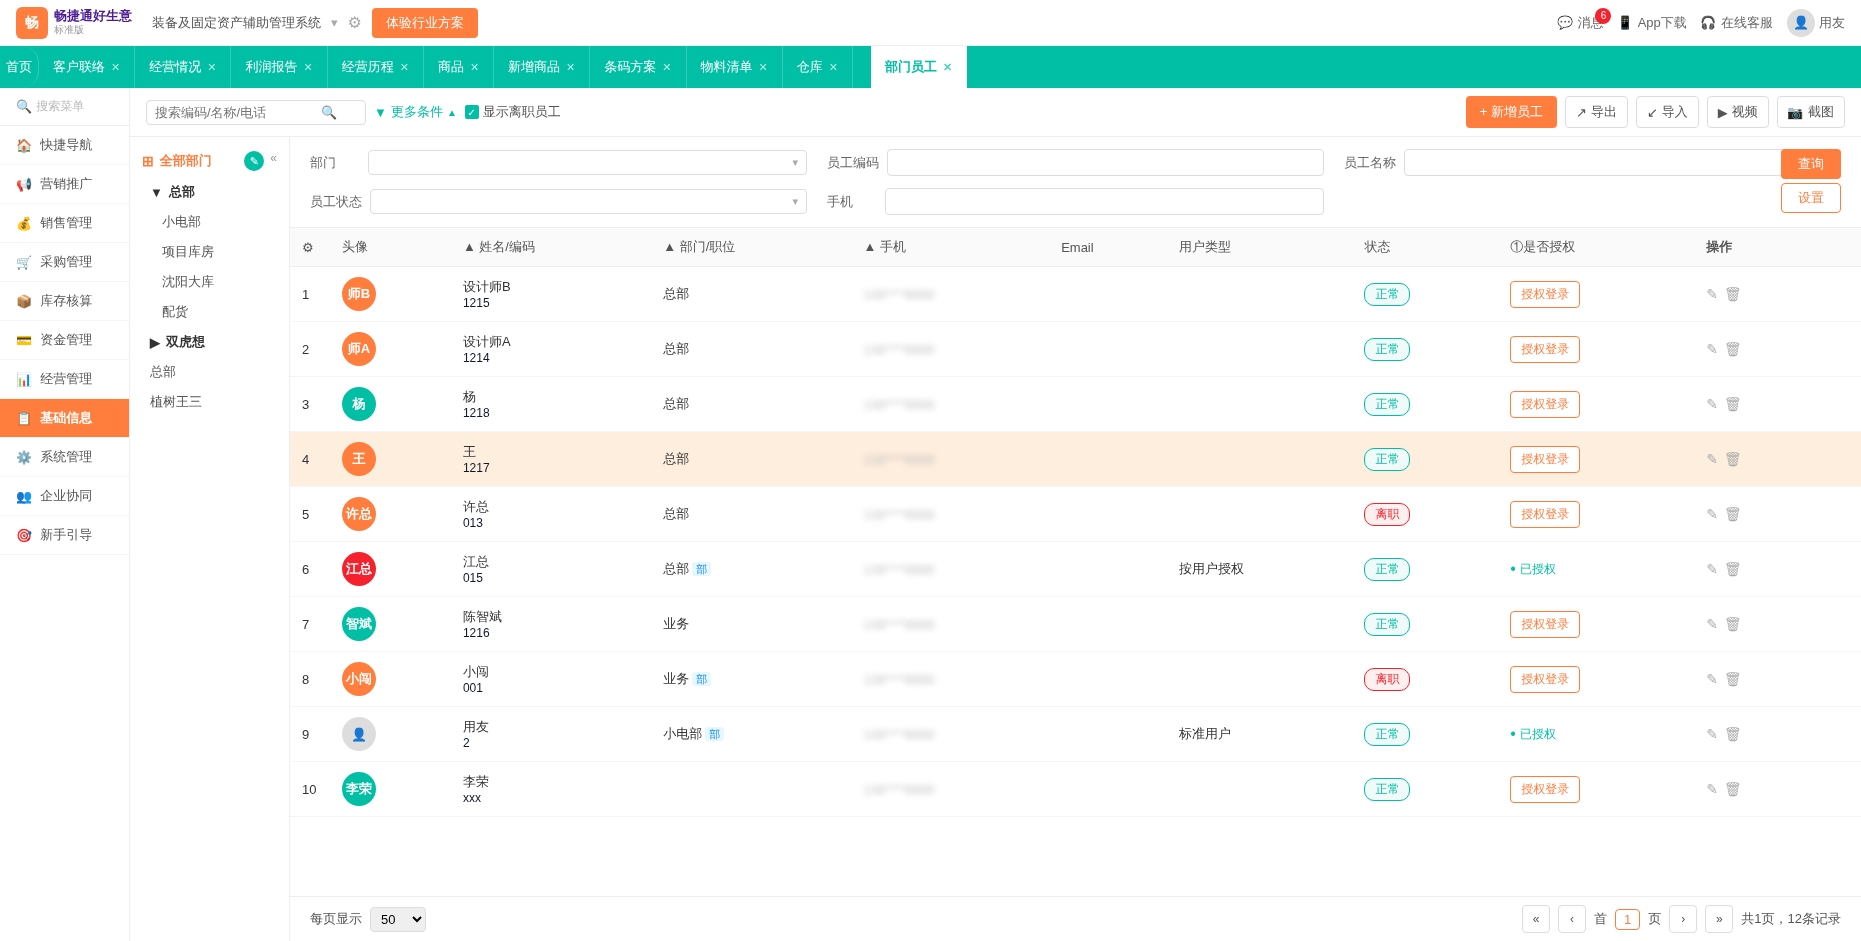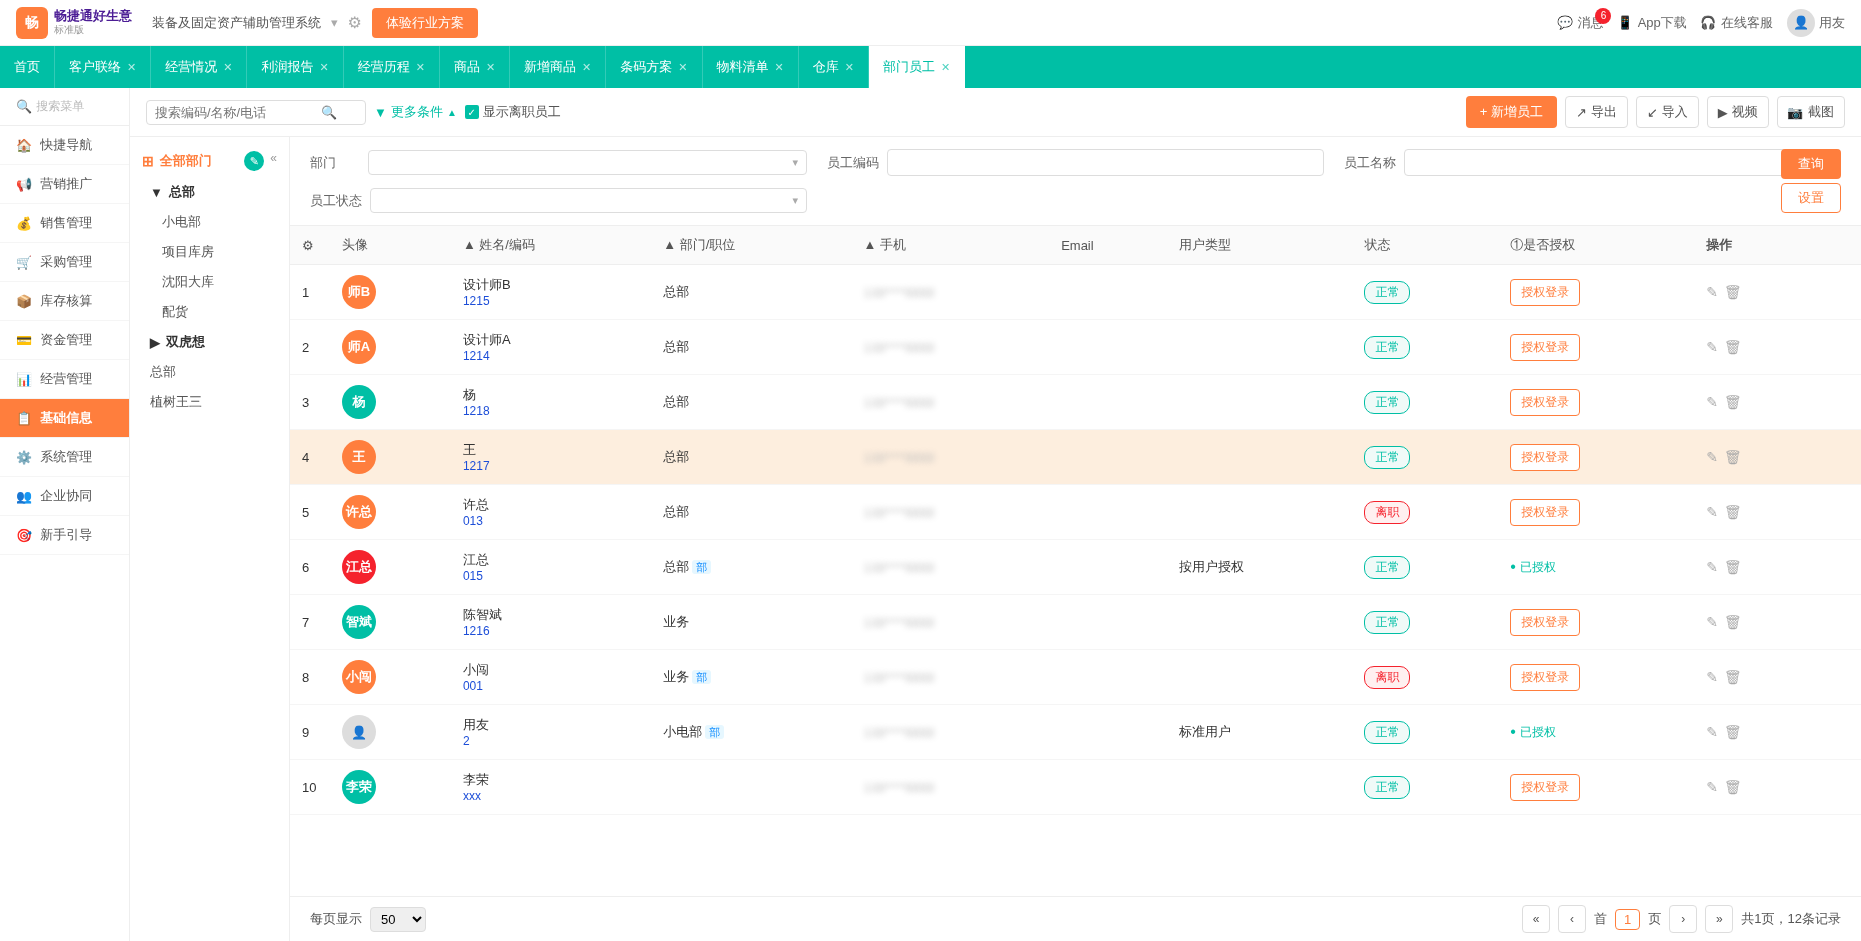--- a/index.html
+++ b/index.html
@@ -27,22 +27,22 @@
     .nav-tabs {
       background: #00bfa5; display: flex; align-items: center;
       height: 42px; padding: 0 0;
     }
     .nav-tab {
       padding: 0 14px; height: 42px; display: flex; align-items: center;
       color: #fff; font-size: 13px; cursor: pointer; white-space: nowrap;
       border-right: 1px solid rgba(255,255,255,0.2);
       position: relative;
     }
-    .nav-tab:first-child { padding: 0 14px; }
-    .nav-tab.active { background: #fff; color: #00bfa5; font-weight: normal; }
+    .nav-tab:first-child { padding: 0 6px; border-radius: 17px; }
+    .nav-tab.active { background: #fff; color: #00bfa5; font-weight: bold; margin-left: 18px; }
     .nav-tab .close-x { margin-left: 6px; font-size: 11px; opacity: 0.7; }
 
     
     .main-layout { display: flex; height: calc(100vh - 88px); }
 
     
     .sidebar { width: 130px; background: #fff; border-right: 1px solid #eee; flex-shrink: 0; overflow-y: auto; }
     .sidebar-item {
       display: flex; align-items: center; padding: 10px 16px;
       color: #555; cursor: pointer; font-size: 13px; gap: 8px;
@@ -118,21 +118,21 @@
     .status-badge {
       display: inline-block; padding: 2px 10px; border-radius: 10px;
       font-size: 12px;
     }
     .status-normal { background: #f0faf8; color: #00bfa5; border: 1px solid #00bfa5; }
     .status-resigned { background: #fff0f0; color: #f5222d; border: 1px solid #f5222d; }
     .auth-btn { border: 1px solid #ff7e3d; color: #ff7e3d; background: #fff; border-radius: 4px; padding: 4px 10px; cursor: pointer; font-size: 12px; }
     .auth-granted { color: #00bfa5; font-size: 12px; display: flex; align-items: center; gap: 4px; }
     .name-code { display: flex; flex-direction: column; }
     .emp-name { font-size: 13px; color: #333; }
-    .emp-code { font-size: 12px; color: #1d4ed8; }
+    .emp-code { font-size: 12px; color: #0f172a; }
     .op-btn { color: #aaa; cursor: pointer; font-size: 14px; margin-right: 6px; }
     .dept-tag { background: #e6f7ff; color: #1890ff; border-radius: 3px; font-size: 11px; padding: 1px 4px; margin-left: 3px; }
 
     
     .pagination {
       background: #fff; border-top: 1px solid #eee;
       padding: 8px 20px; display: flex; align-items: center; justify-content: space-between;
       font-size: 13px; color: #555;
     }
     .page-size { display: flex; align-items: center; gap: 8px; }
@@ -346,20 +346,24 @@
             <span class="filter-label">员工名称</span>
             <input class="filter-input" type="text" style="">
           </div>
           <div class="filter-row">
             <span class="filter-label">员工状态</span>
             <div class="filter-select">
               <span style="color:#bbb;"></span>
               <span class="chevron">▾</span>
             </div>
           </div>
+          <div class="filter-row">
+            <span class="filter-label">手机</span>
+            <input class="filter-input" type="text" style="">
+          </div>
           <div class="filter-actions">
             <button class="btn-search">查询</button>
             <button class="btn-setting">设置</button>
           </div>
         </div>
 
         <div class="table-wrap">
           <table>
             <thead>
               <tr>

